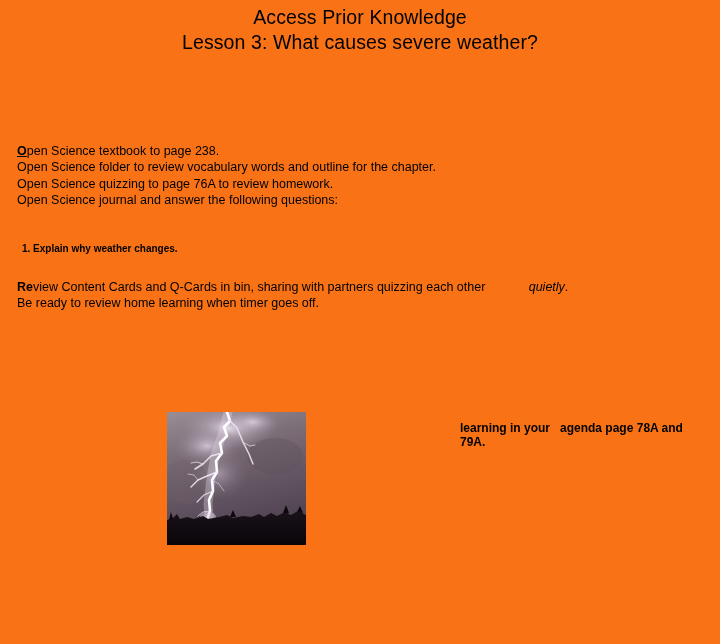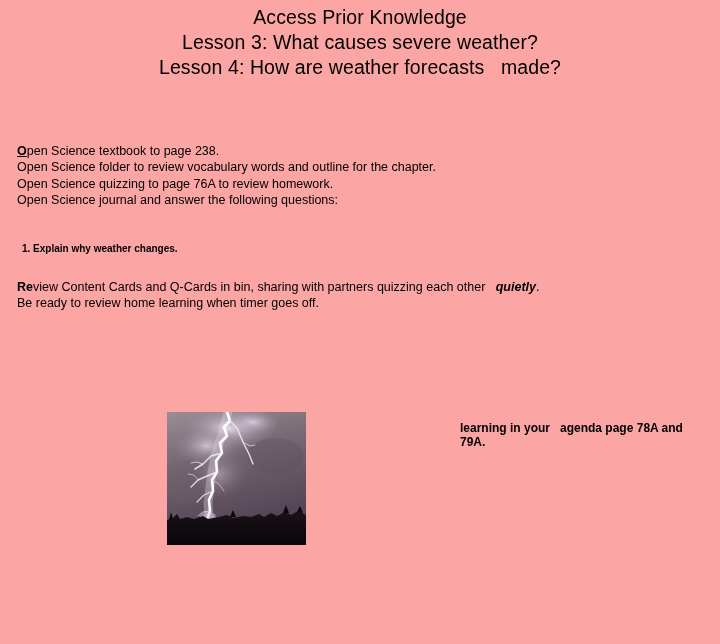--- a/index.html
+++ b/index.html
@@ -14,21 +14,21 @@
     font-family: "Liberation Sans", sans-serif;
     color: #000000;
     overflow: hidden;
     position: relative;
   }
 
   .slide {
     position: relative;
     width: 720px;
     height: 644px;
-    background: #fca5a5;
+    background: #f97316;
   }
 
   
   .title-block {
     position: absolute;
     left: 0;
     top: 5px;
     width: 720px;
     text-align: center;
   }
@@ -78,22 +78,23 @@
     position: absolute;
     left: 17px;
     top: 279px;
     width: 690px;
   }
   .bold-lead {
     font-weight: bold;
     margin-top: 17px;
   }
   .bold-italic {
-    font-weight: bold;
+    font-weight: normal;
     font-style: italic;
+    margin-left: 33px;
   }
 
   
   .photo {
     position: absolute;
     left: 167px;
     top: 412px;
     width: 139px;
     height: 133px;
     overflow: hidden;
@@ -120,21 +121,20 @@
   }
 </style>
 </head>
 <body>
 
 <div class="slide">
 
   <div class="title-block">
     <div class="title-line">Access Prior Knowledge</div>
     <div class="title-line">Lesson 3: What causes severe weather?</div>
-    <div class="title-line">Lesson 4: How are weather forecasts   made?</div>
   </div>
 
   <div class="body-block">
     <div class="line"><span class="bold-ul-cap">O</span><span>pen Science textbook to page 238.</span></div>
     <div class="line">Open Science folder to review vocabulary words and outline for the chapter.</div>
     <div class="line">Open Science quizzing to page 76A to review homework.</div>
     <div class="line">Open Science journal and answer the following questions:</div>
   </div>
 
   <div class="q-block">

